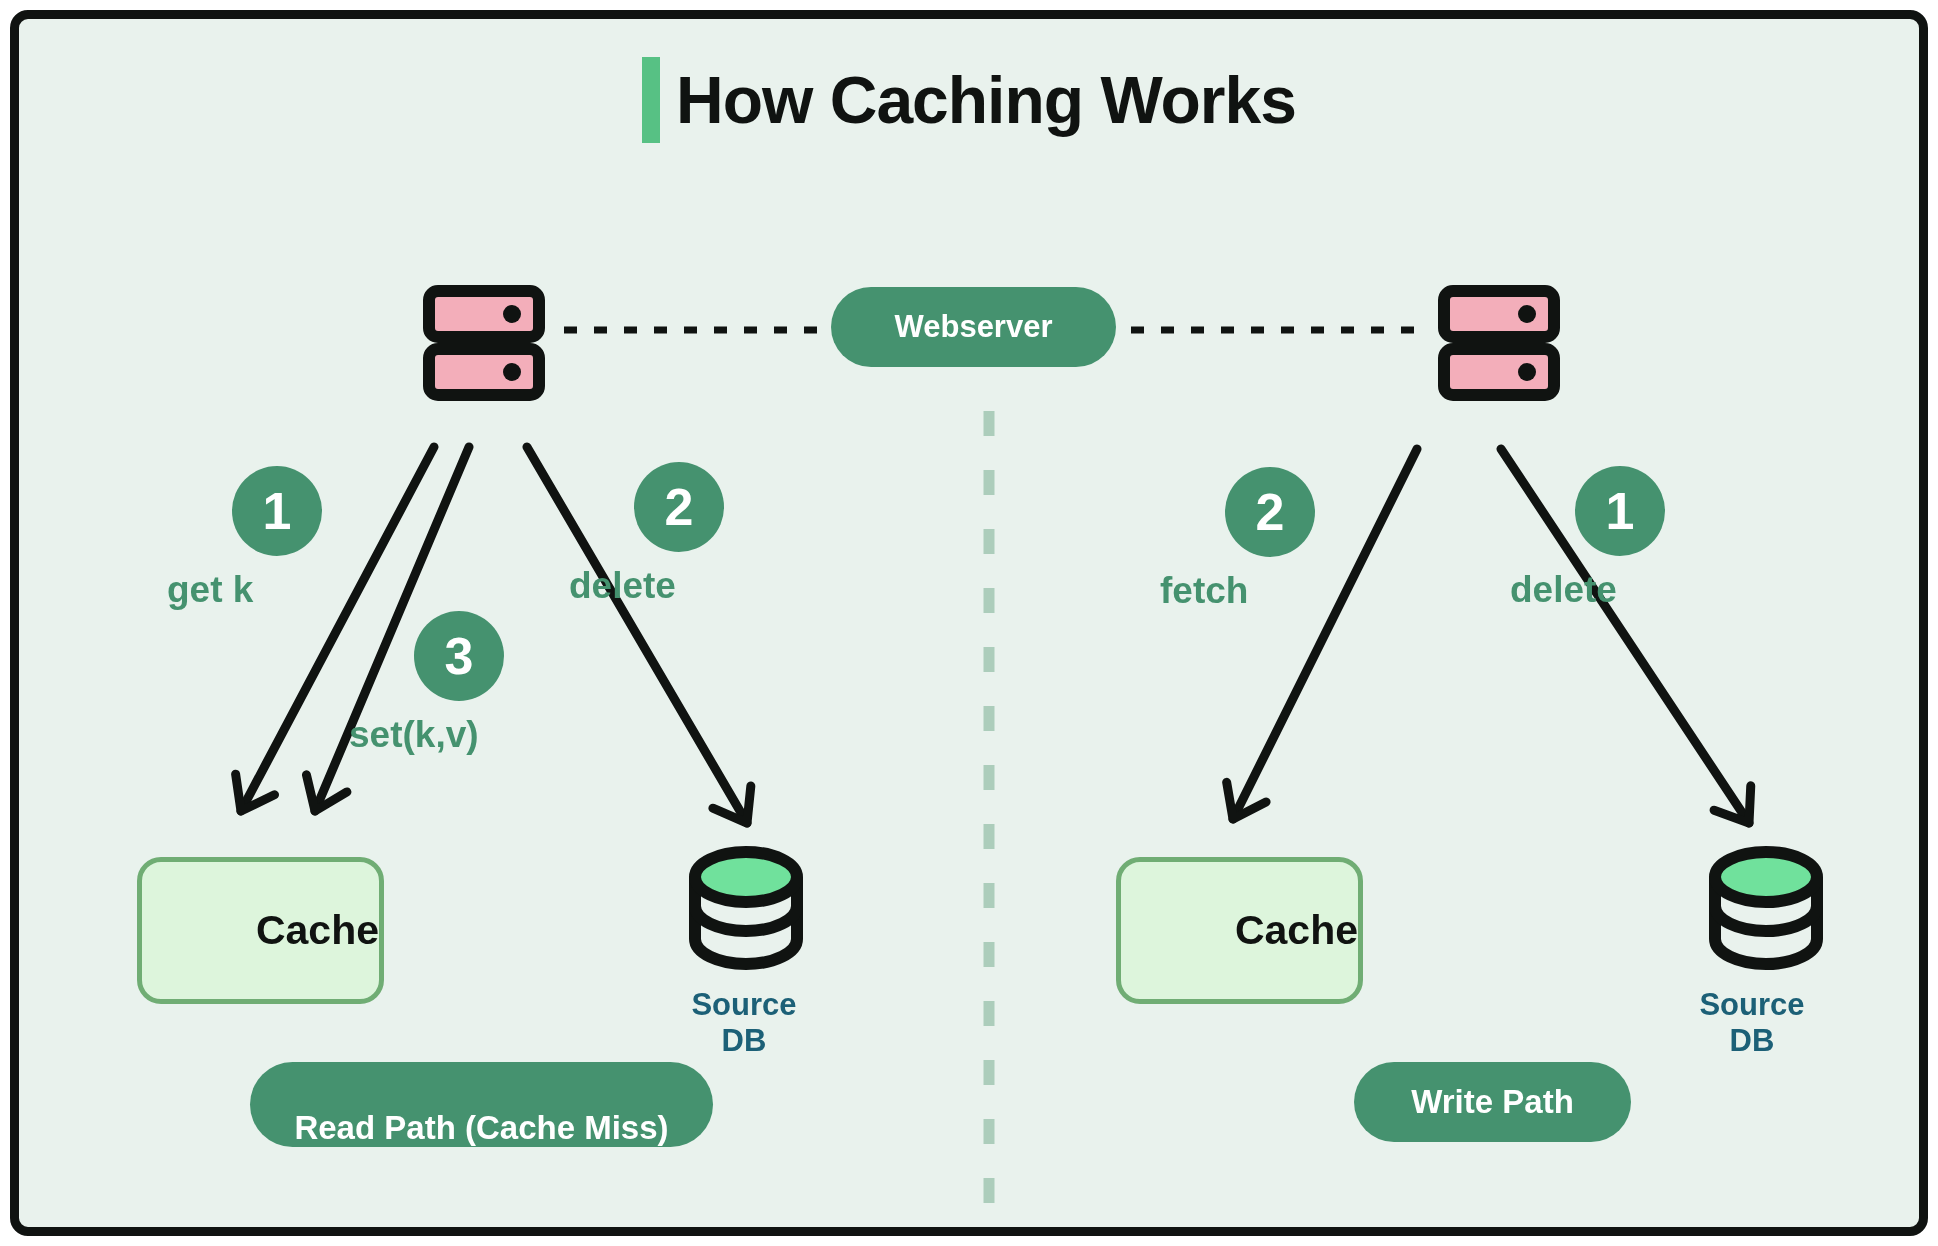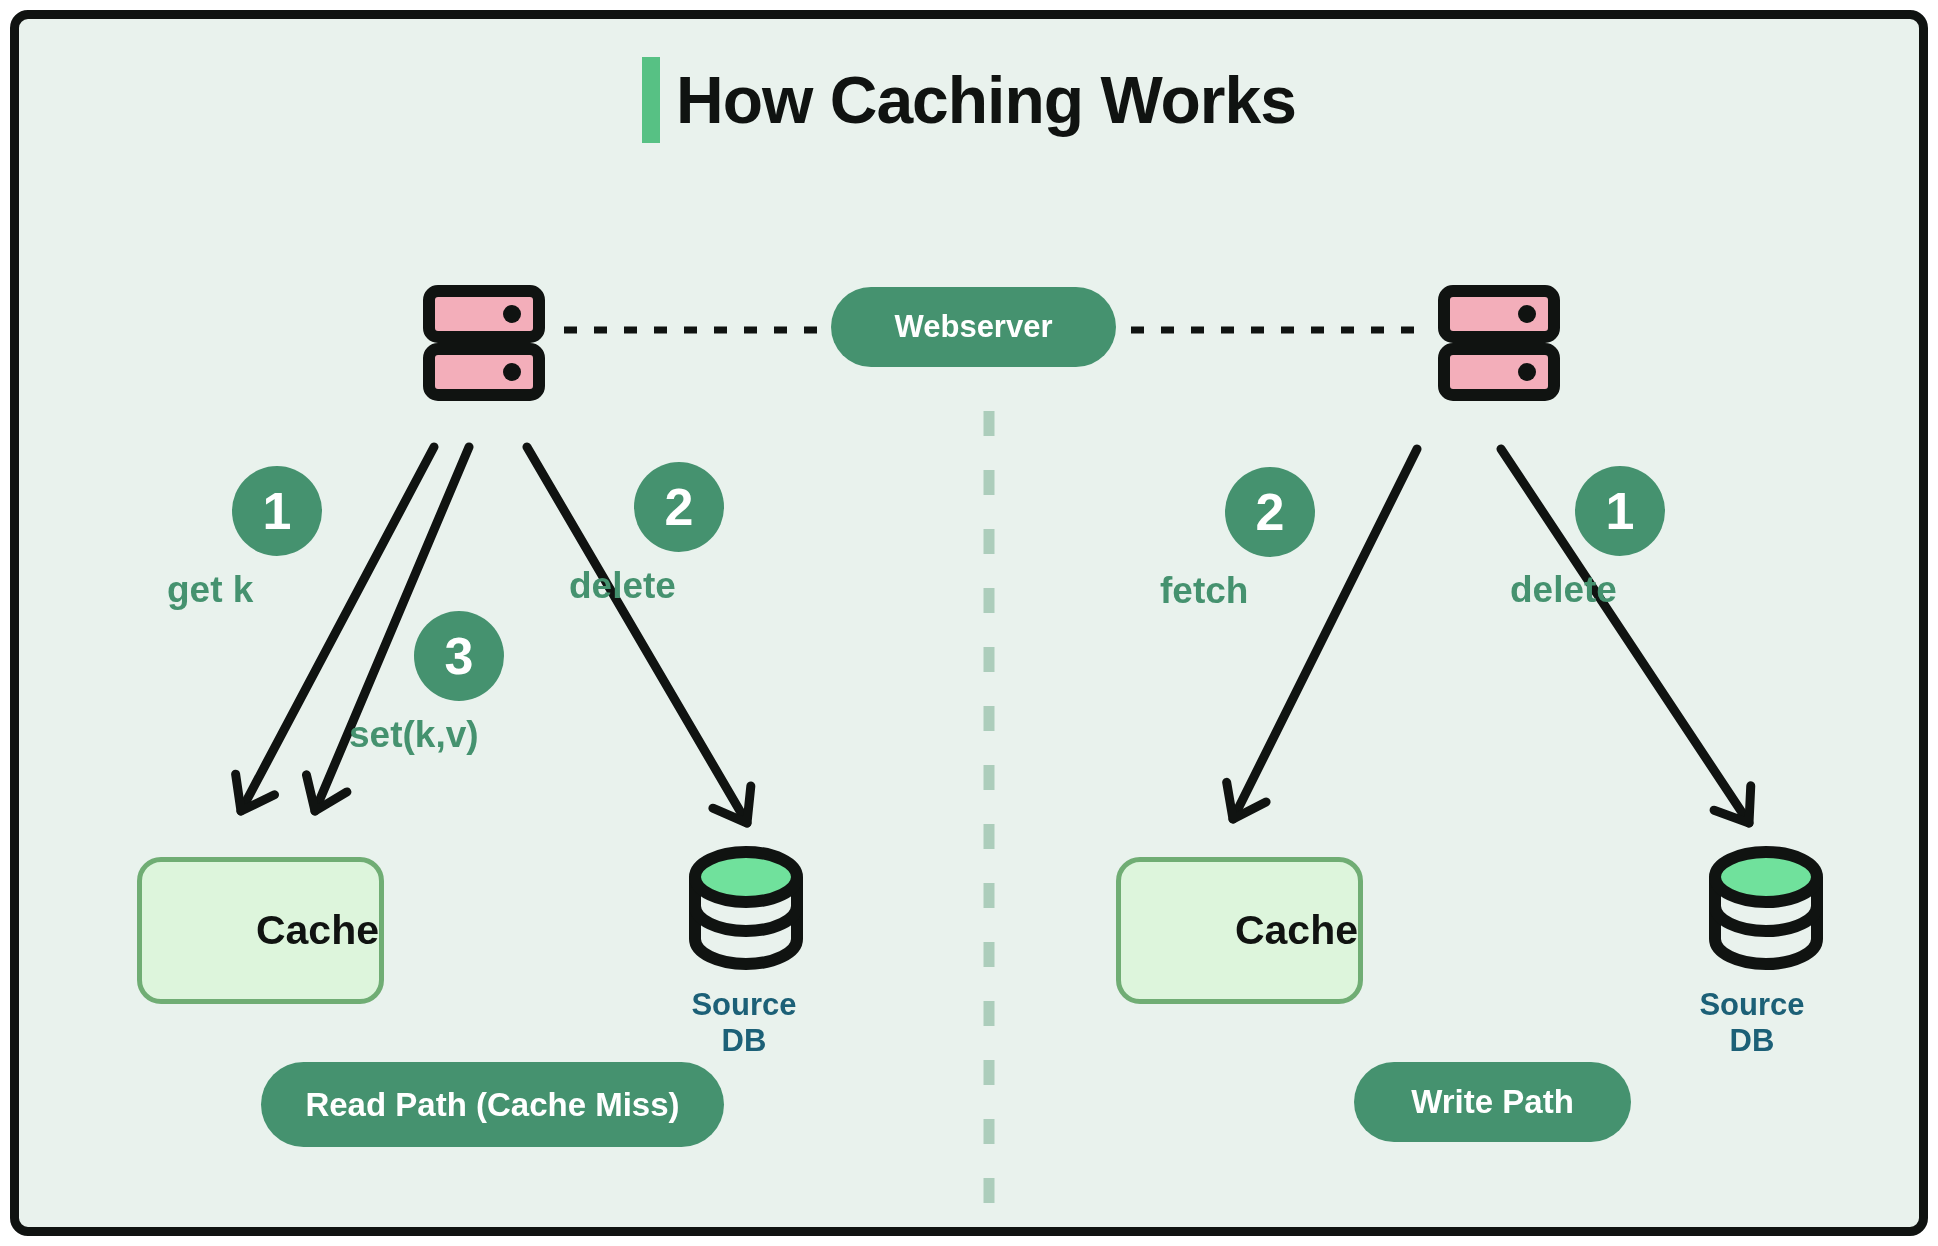--- a/index.html
+++ b/index.html
@@ -19,21 +19,21 @@
   .page-title{
     margin:0;font-size:66px;font-weight:700;letter-spacing:-1px;color:var(--ink);
   }
   .svg-layer{position:absolute;left:0;top:0;width:1938px;height:1246px;}
   .pill{
     position:absolute;background:var(--green);color:#ffffff;
     display:flex;align-items:center;justify-content:center;
     border-radius:999px;font-weight:700;
   }
   .pill.webserver{left:812px;top:268px;width:285px;height:80px;font-size:31px;}
-  .pill.badge-read{left:242px;top:1043px;width:463px;height:85px;font-size:33px;}
+  .pill.badge-read{left:231px;top:1043px;width:463px;height:85px;font-size:33px;align-items:flex-end;}
   .pill.badge-write{left:1335px;top:1043px;width:277px;height:80px;font-size:33px;}
   .circle{
     position:absolute;width:90px;height:90px;border-radius:50%;
     background:var(--green);color:#ffffff;
     display:flex;align-items:center;justify-content:center;
     font-size:52px;font-weight:700;
   }
   .steplabel{
     position:absolute;width:220px;
     color:var(--green);font-size:37px;font-weight:700;

